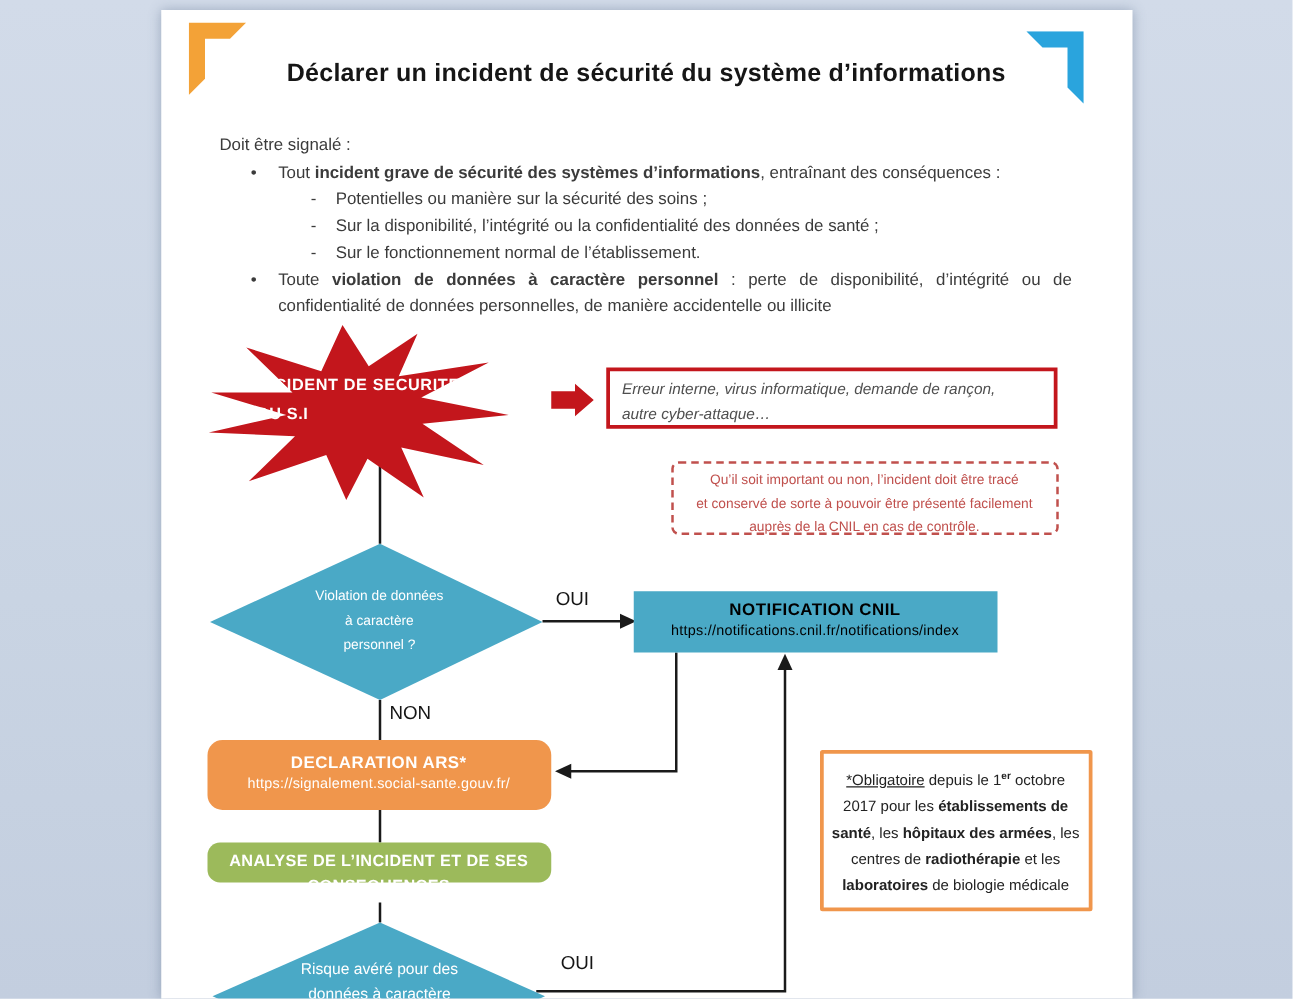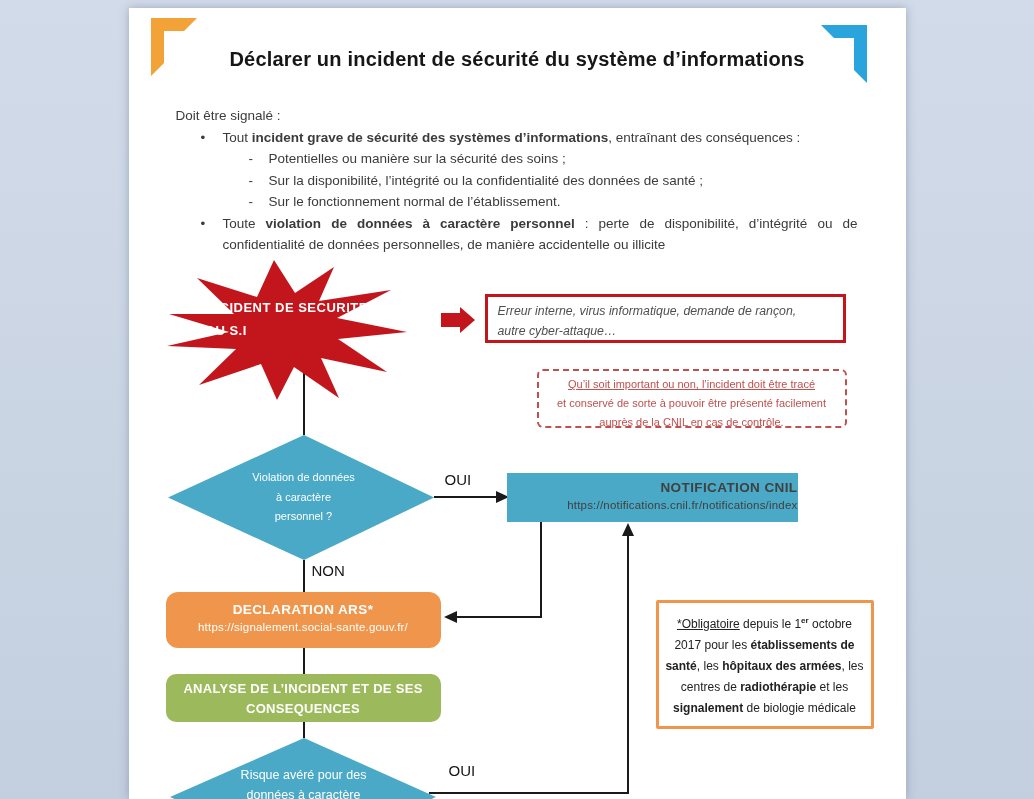--- a/index.html
+++ b/index.html
@@ -42,34 +42,34 @@
   .burst{fill:var(--red);}
   .blockarrow{fill:var(--red);}
   .diamond{fill:var(--teal);}
   .flow > div{position:absolute; z-index:1;}
   .burst-text{left:77px; top:46px; width:196px; text-align:left; color:#fff;
     font-size:13px; font-weight:600; line-height:23px; letter-spacing:.5px;}
   .examples{left:356px; top:44px; width:361px; height:49px; border:3px solid var(--red);
     padding:4px 10px; font-style:italic; font-size:12.3px; line-height:20px; color:#4f4f4f; white-space:nowrap;}
   .trace{left:408px; top:119px; width:310px; height:59px; border:2px dashed var(--note_red);
     border-radius:6px; padding:4px 4px; text-align:center; font-size:11px; line-height:19px; color:var(--note_red);}
-  .trace .ul{text-decoration:underline; white-space:nowrap; display:block;}
+  .trace .ul{white-space:nowrap; display:block;}
   .d1-text{left:100px; top:218px; width:150px; text-align:center; color:#fff; font-size:11px; line-height:19.5px;}
   .d2-text{left:100px; top:516px; width:150px; text-align:center; color:#fff; font-size:12.5px; line-height:19.5px;}
   .lbl{font-size:15px; color:#151515;}
   .lbl.oui1{left:316px; top:221px;}
   .lbl.non{left:183px; top:312px;}
   .lbl.oui2{left:320px; top:512px;}
   .cnil{left:378px; top:223px; width:291px; height:49px; background:var(--teal);
-    text-align:right; color:#404040; padding-top:6px;}
+    text-align:center; color:#000000; padding-top:6px;}
   .boxtitle{display:block; font-weight:bold; font-size:13.5px; line-height:18px; letter-spacing:.4px;}
   .boxurl{display:block; font-size:11.5px; line-height:17px; letter-spacing:.2px;}
   .ars{left:37px; top:342px; width:275px; height:56px; background:var(--orange); border-radius:12px;
     text-align:center; color:#fff; padding-top:9px;}
-  .analysis{left:37px; top:424px; width:275px; height:48px; background:var(--green); border-radius:10px;
+  .analysis{left:37px; top:424px; width:275px; height:32px; background:var(--green); border-radius:10px;
     text-align:center; color:#fff; padding-top:5px; font-weight:bold; font-size:13px; line-height:20px; letter-spacing:.3px;}
   .analysis span{display:block;}
   .note{left:527px; top:350px; width:218px; min-height:105px; background:#fff; border:3px solid var(--orange);
     border-radius:2px; padding:7px 5px; text-align:center; font-size:12px; line-height:21px; color:#222;}
   .note .u{text-decoration:underline;}
   .note .b{font-weight:bold;}
   .note sup{font-size:8px;font-weight:bold;}
 </style>
 </head>
 <body>
@@ -170,17 +170,17 @@
       <span>ANALYSE DE L’INCIDENT ET DE SES</span>
       <span>CONSEQUENCES</span>
     </div>
 
     <div class="d2-text">
       <span style="display:block">Risque avéré pour des</span>
       <span style="display:block">données à caractère</span>
     </div>
 
     <div class="note">
-      <span class="u">*Obligatoire</span><span> depuis le 1</span><sup>er</sup><span> octobre 2017 pour les </span><span class="b">établissements de santé</span><span>, les </span><span class="b">hôpitaux des armées</span><span>, les centres de </span><span class="b">radiothérapie</span><span> et les </span><span class="b">signalement</span><span> de biologie médicale</span>
+      <span class="u">*Obligatoire</span><span> depuis le 1</span><sup>er</sup><span> octobre 2017 pour les </span><span class="b">établissements de santé</span><span>, les </span><span class="b">hôpitaux des armées</span><span>, les centres de </span><span class="b">radiothérapie</span><span> et les </span><span class="b">laboratoires</span><span> de biologie médicale</span>
     </div>
 
   </div>
 </div>
 
 </body></html>

